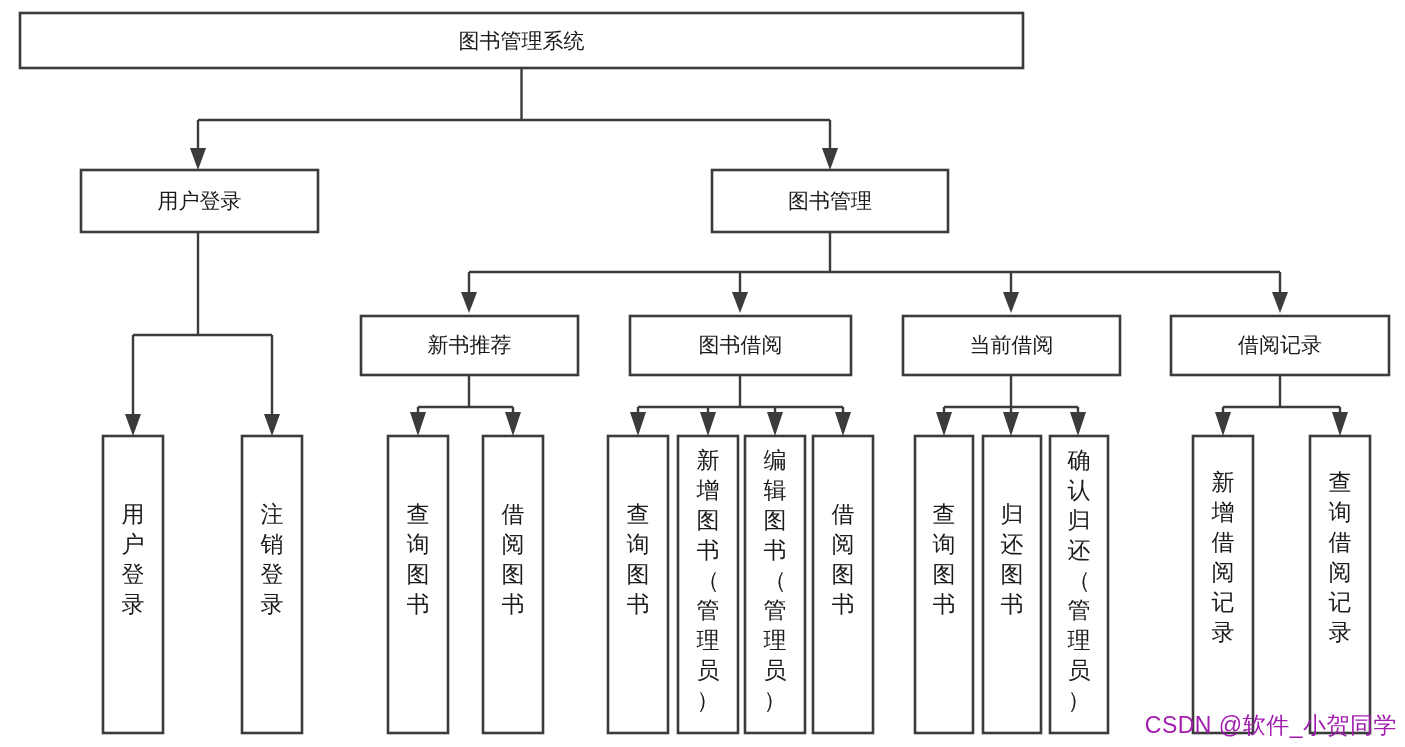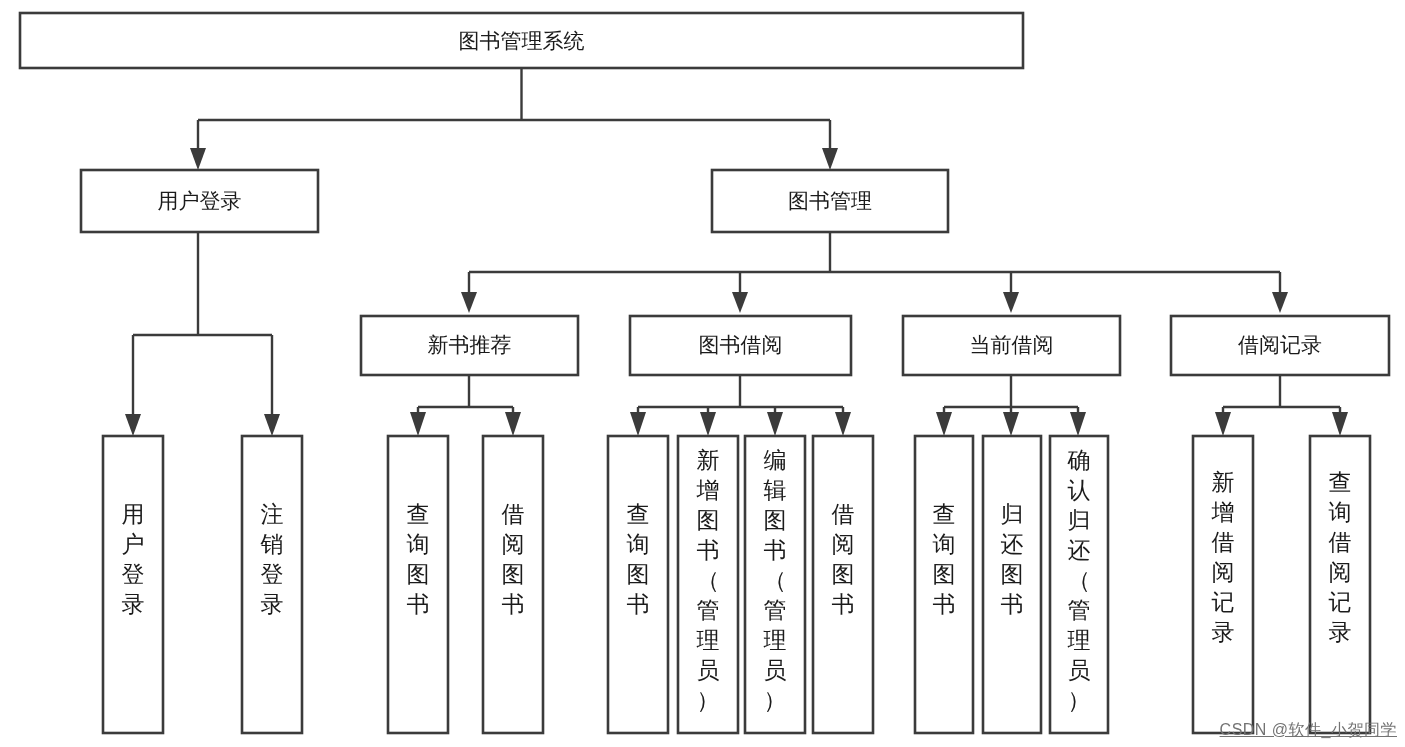--- a/index.html
+++ b/index.html
@@ -53,26 +53,25 @@
     font-family: "Liberation Sans", "DejaVu Sans", sans-serif;
     font-size: 23px;
     fill: #1b1b1b;
     text-anchor: middle;
   }
   .watermark-text {
     position: absolute;
     right: 8px;
     bottom: 6px;
     font-family: "Liberation Sans", "DejaVu Sans", sans-serif;
-    font-size: 16px;
-    color: #737373;
+    font-size: 23px;
+    color: #a21caf;
     white-space: nowrap;
     letter-spacing: 0.5px;
     user-select: none;
-    text-decoration: underline;
   }
 </style>
 </head>
 <body>
 
 <div id="diagram-root">
 
   <svg id="tree-svg" viewBox="0 0 1405 747" xmlns="http://www.w3.org/2000/svg">
 
     <g>

